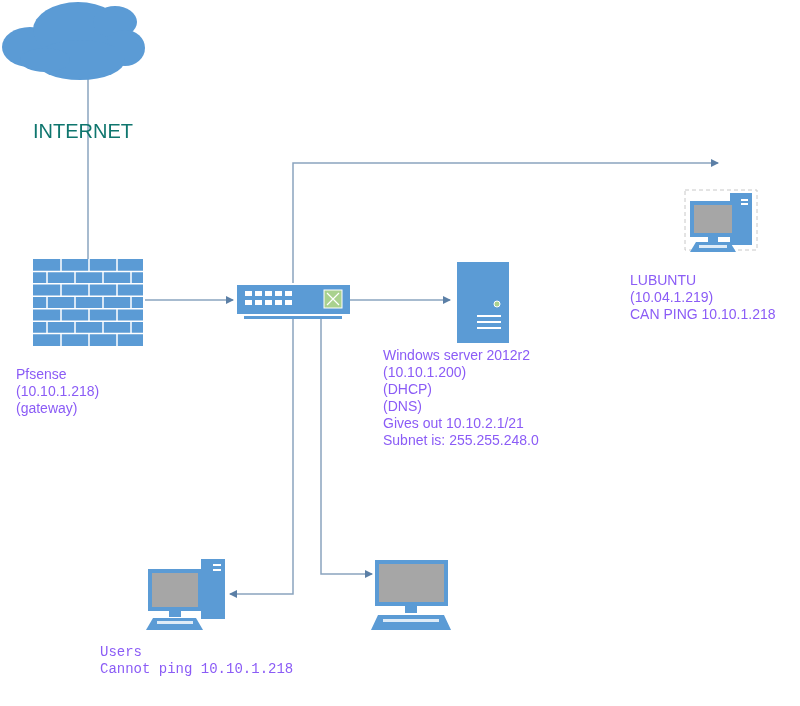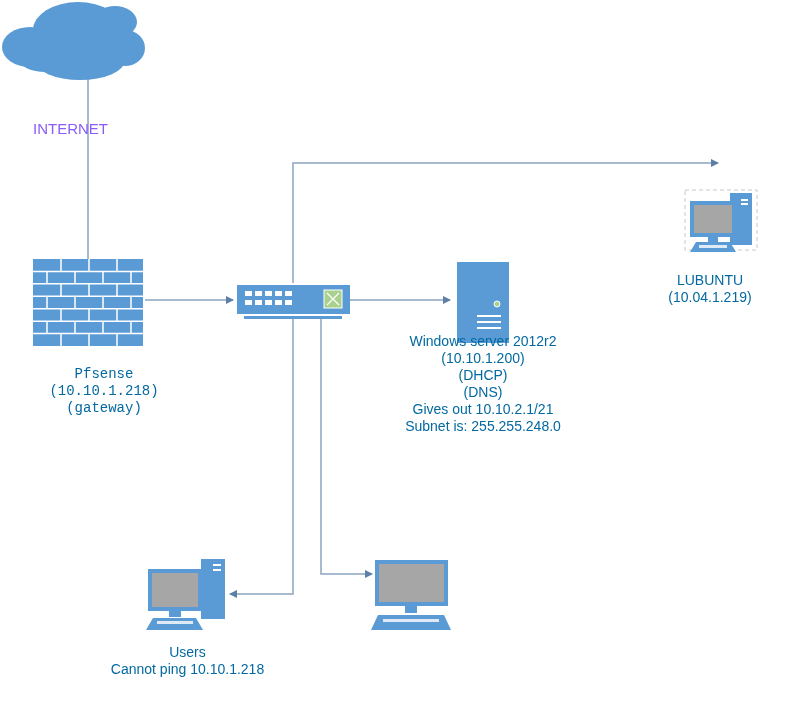--- a/index.html
+++ b/index.html
@@ -1,24 +1,24 @@
 <!DOCTYPE html>
 <html><head>
 <meta charset="utf-8">
 <style>
   html, body { margin: 0; padding: 0; background: #ffffff; }
   body { width: 800px; height: 706px; position: relative; overflow: hidden;
          font-family: "Liberation Sans", "DejaVu Sans", sans-serif; }
   #canvas { position: absolute; left: 0; top: 0; width: 800px; height: 706px; }
-  .label { position: absolute; text-align: center; color: #0369a1;
+  .label { position: absolute; color: #8b5cf6;
            font-family: "Liberation Sans", "DejaVu Sans", sans-serif;
            font-size: 14px; line-height: 17px; white-space: nowrap; }
   .label div { display: block; }
-  .internet-label { position: absolute; left: 33px; top: 120px; font-size: 15px;
-           color: #8b5cf6; font-family: "Liberation Sans", "DejaVu Sans", sans-serif; }
+  .internet-label { position: absolute; left: 33px; top: 120px; font-size: 20px;
+           color: #0f766e; font-family: "Liberation Sans", "DejaVu Sans", sans-serif; }
 </style>
 </head>
 <body>
 
 <svg id="canvas" viewBox="0 0 800 706" xmlns="http://www.w3.org/2000/svg">
   <defs>
     <marker id="arrowhead" markerWidth="8" markerHeight="8" refX="7" refY="4" orient="auto" markerUnits="userSpaceOnUse">
       <path d="M0,0 L8,4 L0,8 Z" fill="#5b7fa6"></path>
     </marker>
   </defs>
@@ -131,36 +131,37 @@
     <rect x="375" y="560" width="73" height="46" fill="#5b9bd5"></rect>
     <rect x="379" y="564" width="65" height="38" fill="#a6a6a6"></rect>
     <rect x="405" y="606" width="12" height="7" fill="#5b9bd5"></rect>
     <polygon points="371,630 378,615 444,615 451,630" fill="#5b9bd5"></polygon>
     <rect x="383" y="619" width="56" height="3" fill="#ffffff" opacity="0.8"></rect>
   </g>
 </svg>
 
 <div class="internet-label">INTERNET</div>
 
-<div class="label" style="left:44px; top:366px; width:120px;font-family:Liberation Mono, monospace;">
+<div class="label" style="left:16px; top:366px; width:120px;">
   <div>Pfsense</div>
   <div>(10.10.1.218)</div>
   <div>(gateway)</div>
 </div>
 
-<div class="label" style="left:383px; top:333px; width:200px;">
+<div class="label" style="left:383px; top:347px; width:200px;">
   <div>Windows server 2012r2</div>
   <div>(10.10.1.200)</div>
   <div>(DHCP)</div>
   <div>(DNS)</div>
   <div>Gives out 10.10.2.1/21</div>
   <div>Subnet is: 255.255.248.0</div>
 </div>
 
 <div class="label" style="left:630px; top:272px; width:160px;">
   <div>LUBUNTU</div>
   <div>(10.04.1.219)</div>
+  <div>CAN PING 10.10.1.218</div>
 </div>
 
-<div class="label" style="left:100px; top:644px; width:175px;">
+<div class="label" style="left:100px; top:644px; width:175px;font-family:Liberation Mono, monospace;">
   <div>Users</div>
   <div>Cannot ping 10.10.1.218</div>
 </div>
 
 </body></html>

